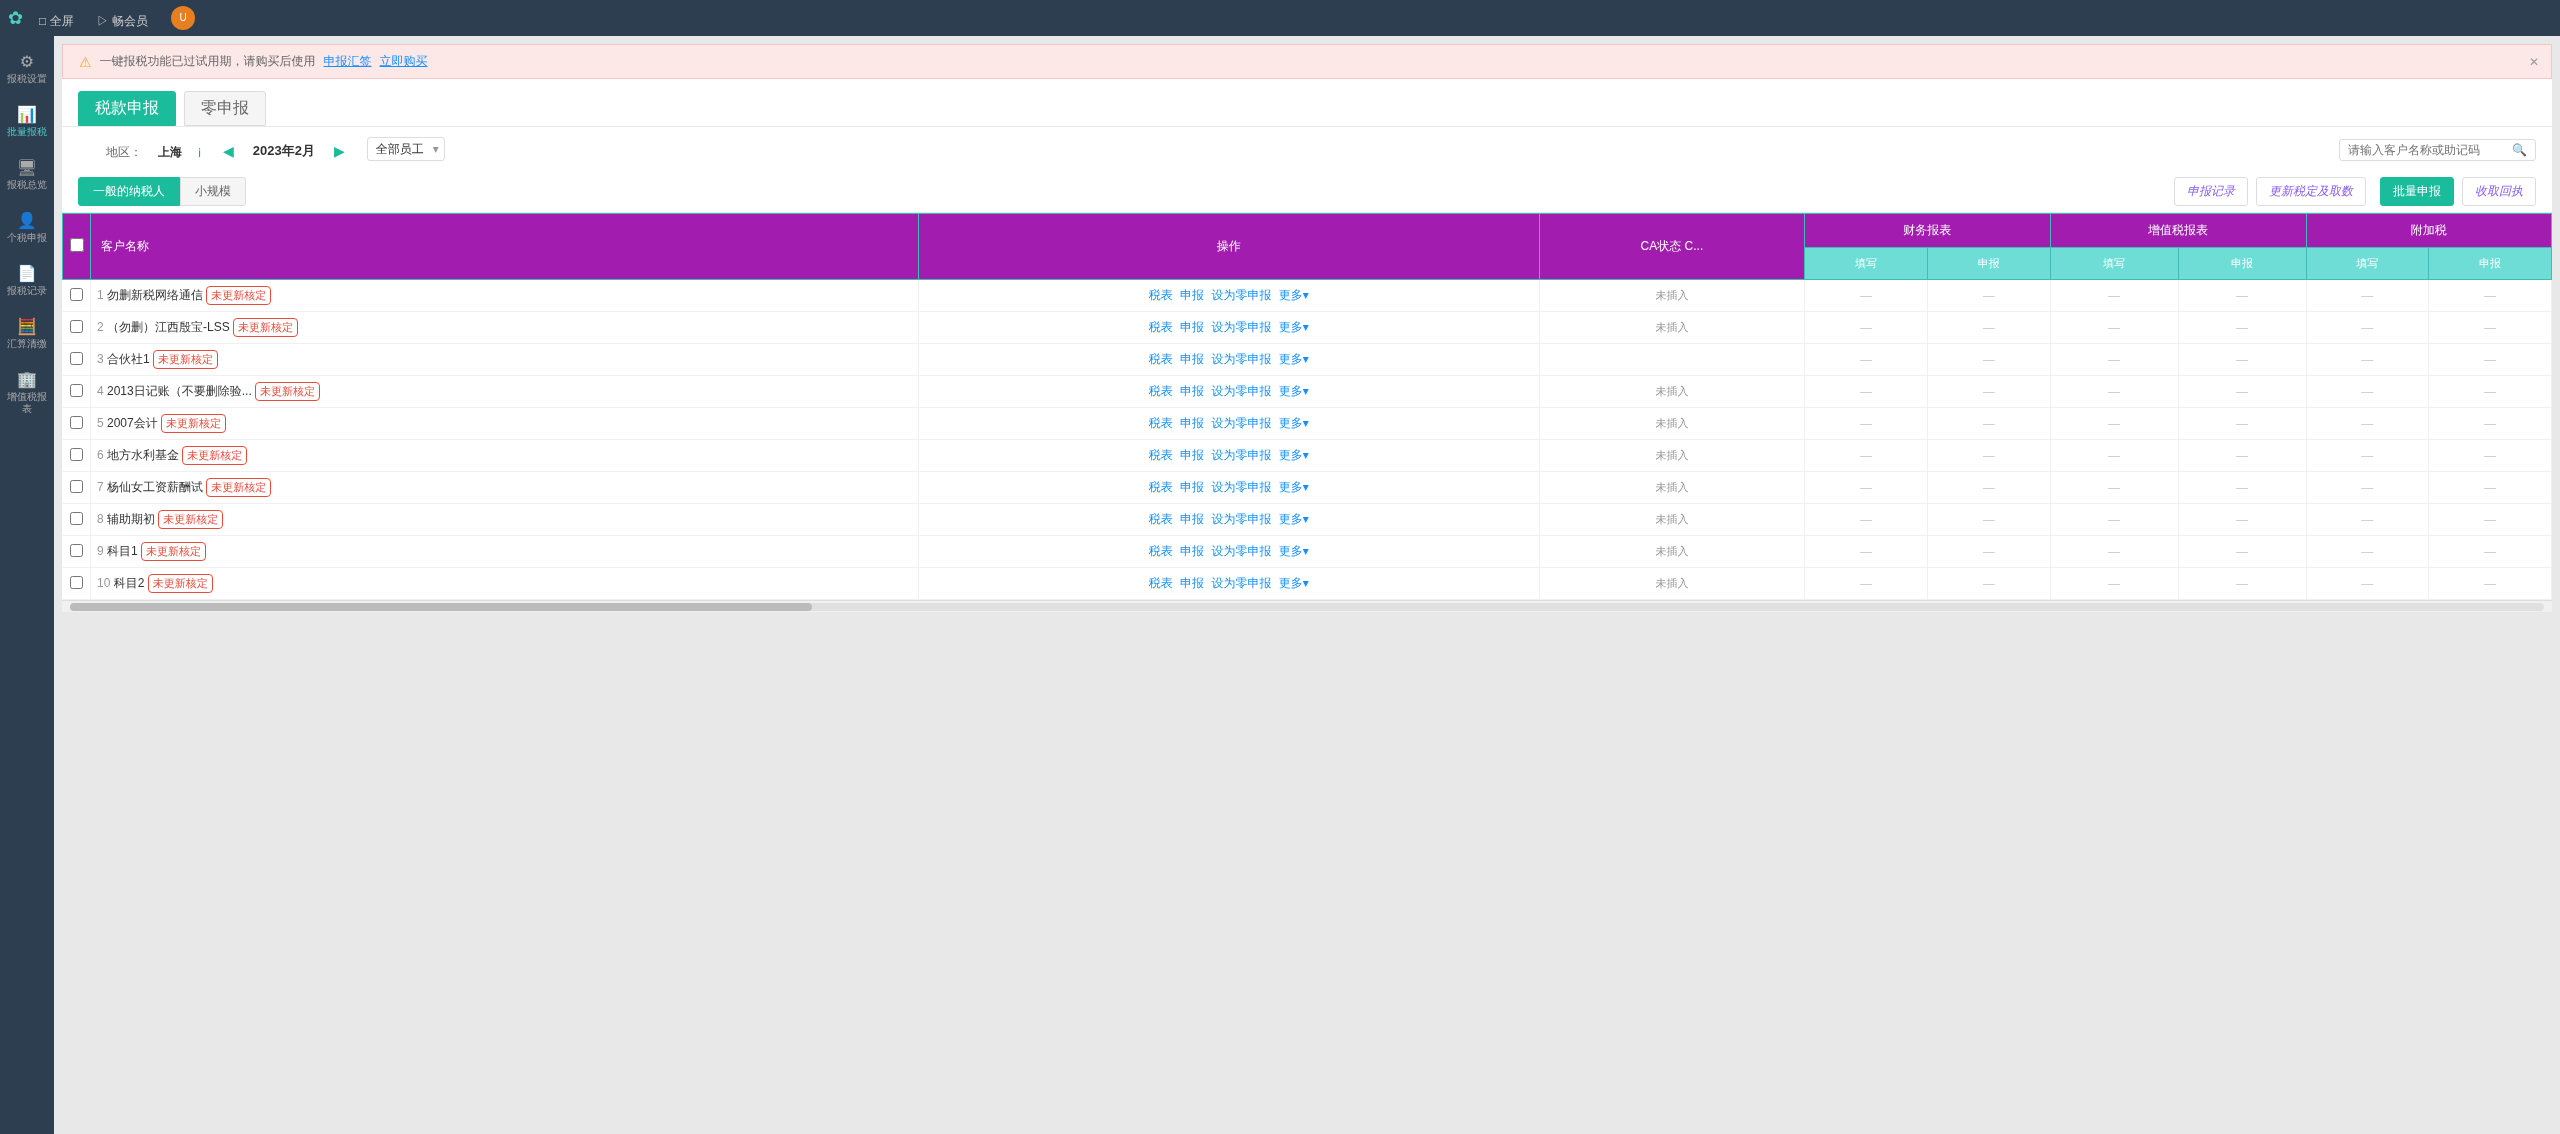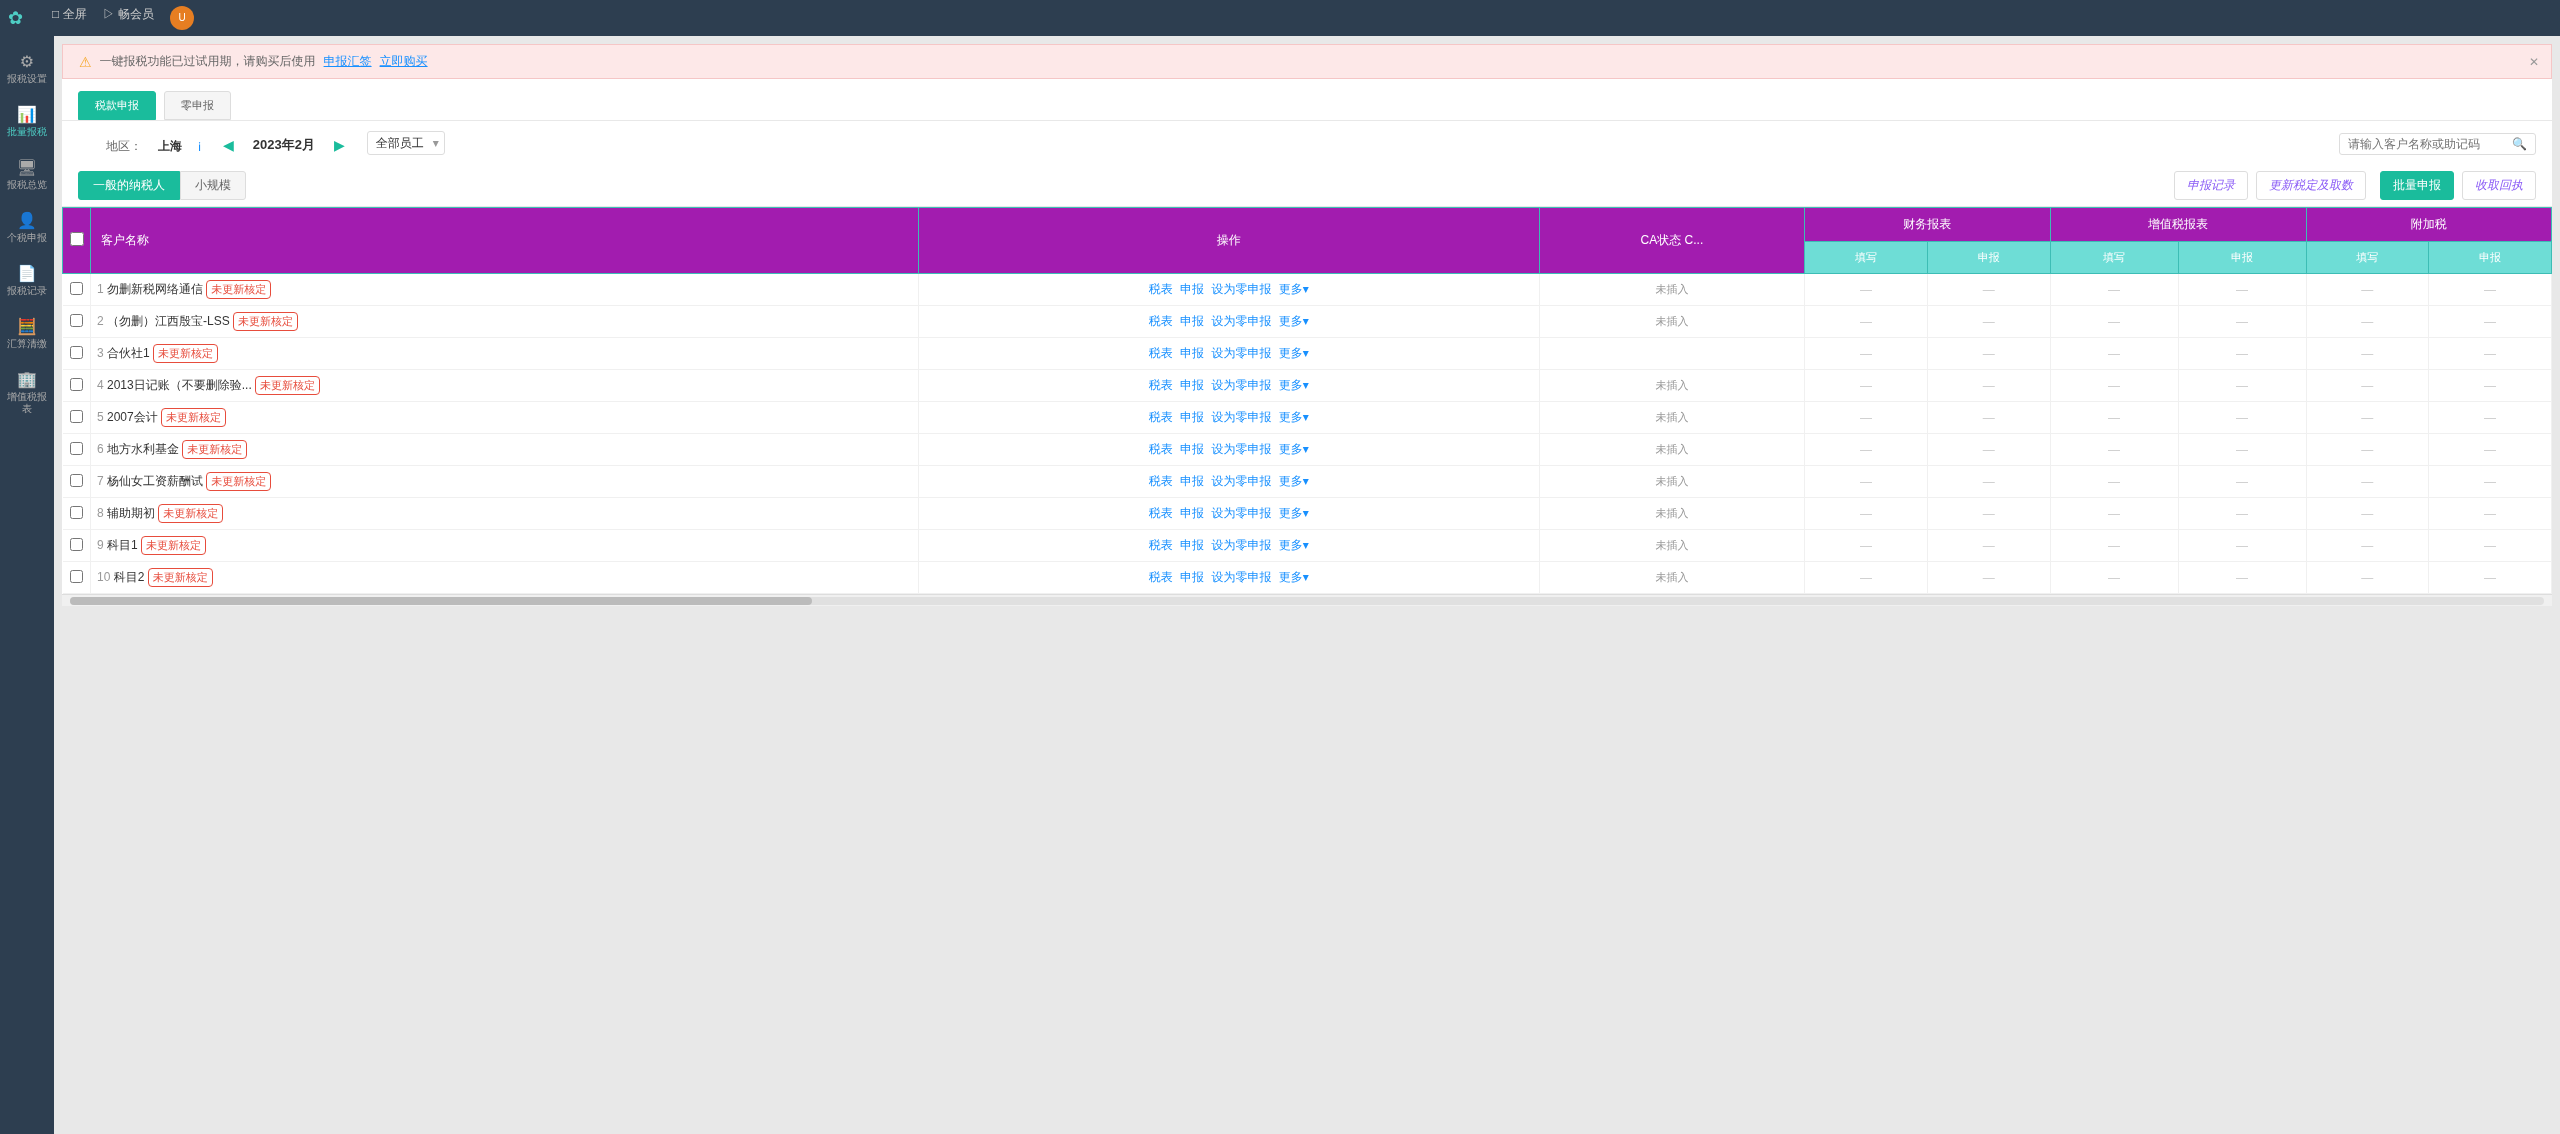--- a/index.html
+++ b/index.html
@@ -4,21 +4,21 @@
   <style>
     * { box-sizing: border-box; margin: 0; padding: 0; }
     body { font-family: 'Microsoft YaHei', Arial, sans-serif; font-size: 12px; background: #f0f0f0; display: flex; flex-direction: column; height: 100vh; overflow: hidden; }
 
     
     .top-nav { background: #2d3e50; height: 36px; display: flex; align-items: center; padding: 0 8px; flex-shrink: 0; }
     .top-nav-logo { color: #4ecdc4; font-size: 18px; margin-right: 16px; }
     .top-nav-items { display: flex; align-items: center; gap: 2px; flex: 1; }
     .top-nav-item { color: #ccc; padding: 4px 12px; cursor: pointer; font-size: 13px; border-radius: 2px; }
     .top-nav-item.active { background: #1abc9c; color: #fff; border-radius: 3px; }
-    .top-nav-right { display: flex; align-items: flex-start; gap: 16px; color: #ccc; font-size: 12px; margin-left: 13px; }
+    .top-nav-right { display: flex; align-items: flex-end; gap: 23px; color: #ccc; font-size: 12px; }
     .top-nav-right span { cursor: pointer; }
 
     
     .main-layout { display: flex; flex: 1; overflow: hidden; }
 
     
     .sidebar { width: 54px; background: #2d3e50; display: flex; flex-direction: column; align-items: center; padding-top: 8px; gap: 4px; flex-shrink: 0; }
     .sidebar-item { display: flex; flex-direction: column; align-items: center; padding: 8px 4px; cursor: pointer; color: #aaa; width: 100%; text-align: center; border-radius: 4px; }
     .sidebar-item.active { color: #4ecdc4; }
     .sidebar-item .icon { font-size: 16px; margin-bottom: 2px; }
@@ -31,21 +31,21 @@
     .notif-banner { background: #fde8e8; border: 1px solid #f5c6c6; padding: 8px 16px; display: flex; align-items: center; gap: 8px; font-size: 12px; color: #666; position: relative; }
     .notif-banner .warn-icon { color: #f5a623; font-size: 14px; }
     .notif-banner .link { color: #1890ff; cursor: pointer; text-decoration: underline; }
     .notif-banner .close-btn { position: absolute; right: 12px; top: 50%; transform: translateY(-50%); cursor: pointer; color: #999; }
 
     
     .tax-panel { background: #fff; margin: 0; padding: 0; }
 
     
     .panel-header { padding: 12px 16px 0; display: flex; align-items: center; gap: 8px; border-bottom: 1px solid #e8e8e8; }
-    .tab-btn { padding: 6px 16px; border: 1px solid #ddd; border-radius: 3px 3px 0 0; cursor: pointer; font-size: 11px; background: #f5f5f5; color: #666; }
+    .tab-btn { padding: 6px 16px; border: 1px solid #ddd; border-radius: 3px 3px 0 0; cursor: pointer; font-size: 16px; background: #f5f5f5; color: #666; }
     .tab-btn.active { background: #1abc9c; color: #fff; border-color: #1abc9c; }
 
     
     .filter-row { padding: 10px 16px; display: flex; align-items: flex-end; gap: 16px; background: #fff; margin-left: 28px; }
     .region-label { font-size: 12px; color: #666; }
     .region-value { font-size: 12px; color: #333; font-weight: bold; }
     .info-icon { color: #1890ff; cursor: pointer; }
     .date-nav { display: flex; align-items: center; gap: 4px; }
     .date-nav-btn { background: none; border: none; cursor: pointer; color: #1abc9c; font-size: 14px; padding: 2px 6px; }
     .date-display { font-size: 13px; color: #333; font-weight: bold; min-width: 80px; text-align: center; }

